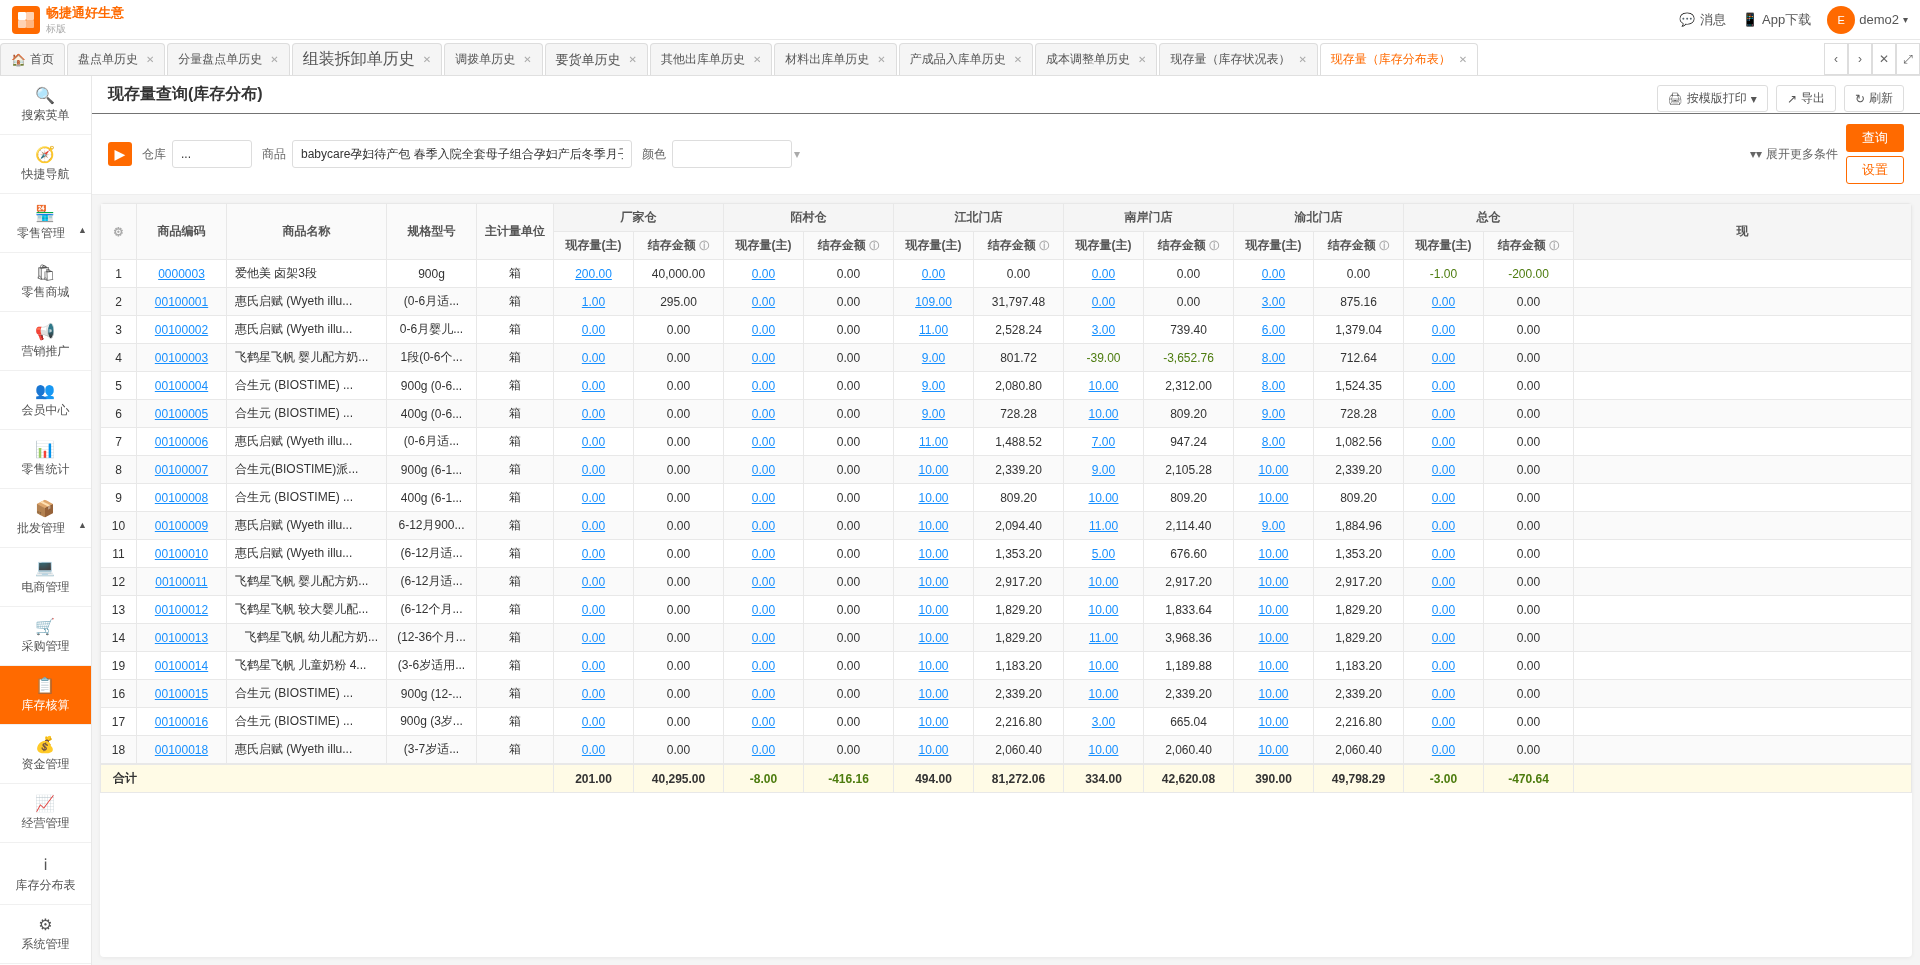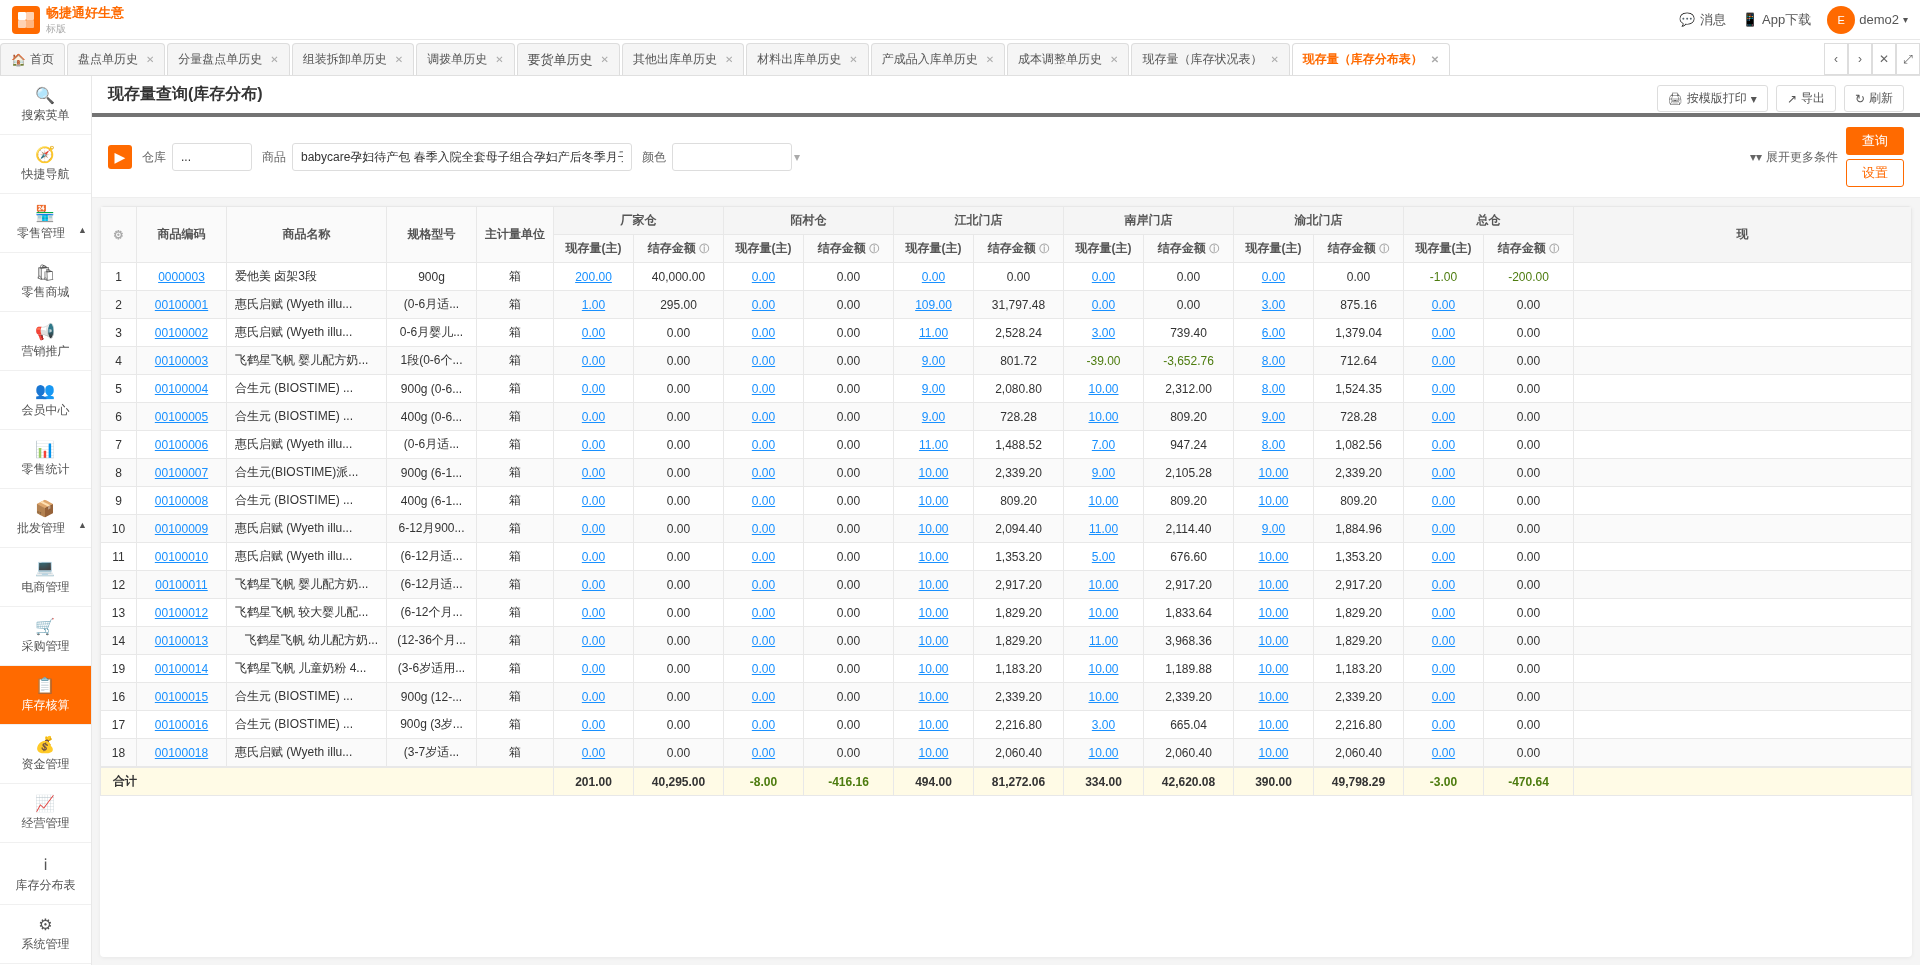--- a/index.html
+++ b/index.html
@@ -60,21 +60,20 @@
       font-size: 12px;
       color: #555;
       margin-right: 2px;
       flex-shrink: 0;
     }
     .tab-item.active {
       background: #fff;
       color: #ff6a00;
       border-color: #ddd;
       border-bottom-color: #fff;
-      font-weight: bold;
     }
     .tab-item .close-icon { color: #aaa; font-size: 10px; }
     .tab-nav-btn {
       width: 24px; height: 32px;
       background: #fff; border: 1px solid #ddd; cursor: pointer;
       display: flex; align-items: center; justify-content: center;
       font-size: 12px; color: #666; flex-shrink: 0;
     }
 
     
@@ -104,21 +103,21 @@
       overflow: hidden;
       display: flex; flex-direction: column;
       background: #f5f5f5;
     }
 
     
     .page-header {
       background: #fff;
       padding: 8px 16px 0;
       display: flex; align-items: center; justify-content: space-between;
-      border-bottom: 4px solid #737373;
+      border-bottom: 1px solid #737373;
     }
     .page-title { font-size: 16px; font-weight: bold; color: #333; padding-bottom: 8px; }
     .page-header-actions { display: flex; gap: 8px; align-items: center; }
     .btn-action {
       padding: 4px 10px; border: 1px solid #ddd; background: #fff;
       border-radius: 3px; cursor: pointer; font-size: 12px; color: #555;
       display: flex; align-items: center; gap: 4px;
     }
 
     
@@ -241,21 +240,21 @@
       </div>
       <div class="tab-item">
         <span style="font-size:12px;">盘点单历史</span>
         <span class="close-icon" style="margin-left:4px;font-size:10px;color:#aaa;">✕</span>
       </div>
       <div class="tab-item">
         <span style="font-size:12px;">分量盘点单历史</span>
         <span class="close-icon" style="margin-left:4px;font-size:10px;color:#aaa;">✕</span>
       </div>
       <div class="tab-item">
-        <span style="font-size:12px;">组装拆卸单历史</span>
+        <span style="font-size:16px;">组装拆卸单历史</span>
         <span class="close-icon" style="margin-left:4px;font-size:10px;color:#aaa;">✕</span>
       </div>
       <div class="tab-item">
         <span style="font-size:12px;">调拨单历史</span>
         <span class="close-icon" style="margin-left:4px;font-size:10px;color:#aaa;">✕</span>
       </div>
       <div class="tab-item">
         <span style="font-size:13px;">要货单历史</span>
         <span class="close-icon" style="margin-left:4px;font-size:10px;color:#aaa;">✕</span>
       </div>

